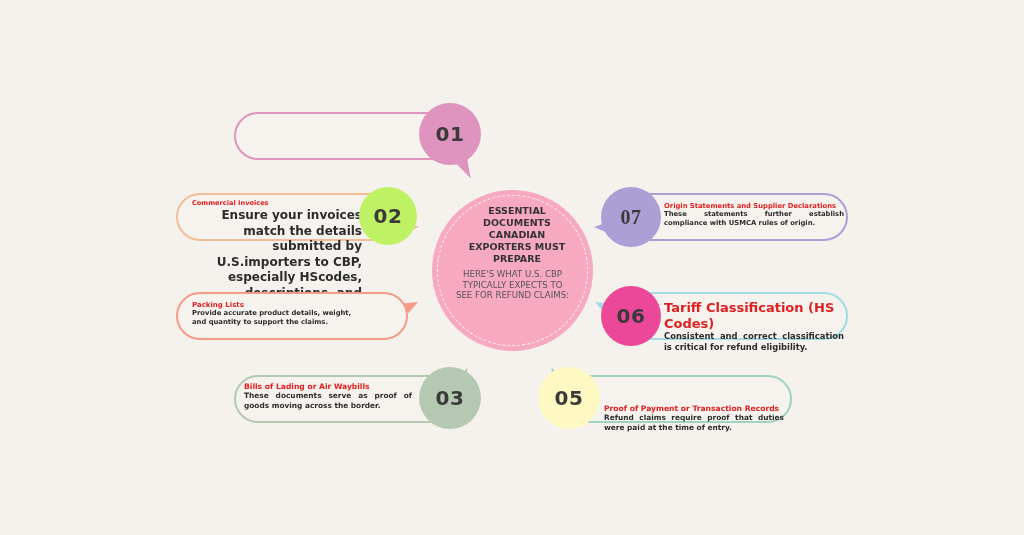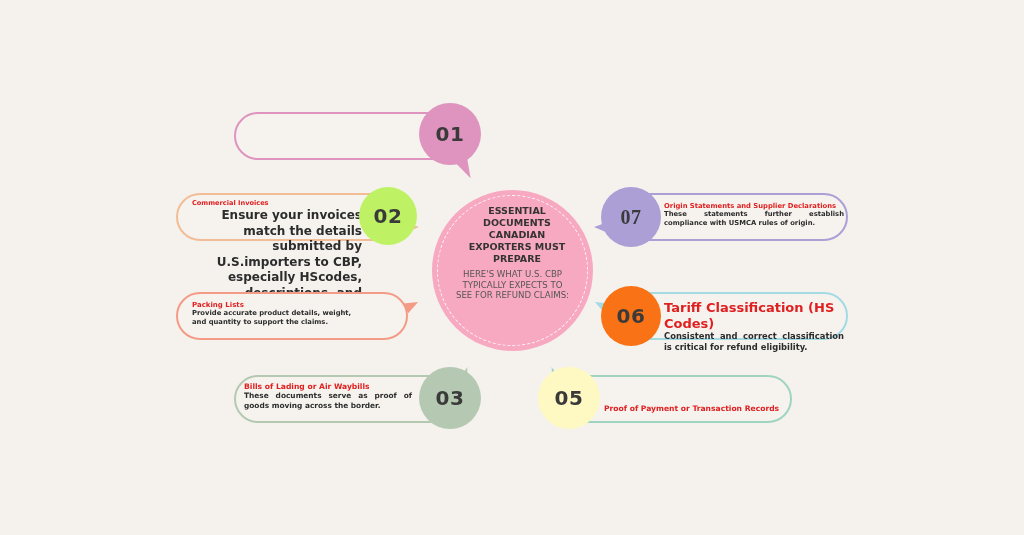--- a/index.html
+++ b/index.html
@@ -83,31 +83,32 @@
   <div class="card-text" style="left:244px; top:382px; width:168px;">
     <div class="card-title" style="font-size:7.6px;">Bills of Lading or Air Waybills</div>
     <div class="card-body" style="font-size:7.4px;">These documents serve as proof of goods moving across the border.</div>
   </div>
   <div class="tail" style="left:459px; top:367px; border-left:4px solid transparent; border-right:8px solid transparent; border-bottom:20px solid #b5c9b2; transform:rotate(25deg);"></div>
   <div class="badge" style="left:419px; top:367px; width:62px; height:62px; background:#b5c9b2;">03</div>
 
   <div class="card" style="left:560px; top:375px; width:232px; height:48px; border-color:#9fd5c0;"></div>
   <div class="card-text" style="left:604px; top:404px; width:180px;">
     <div class="card-title" style="font-size:7.6px;">Proof of Payment or Transaction Records</div>
+    <div class="card-body" style="font-size:7.4px;">Refund claims require proof that duties were paid at the time of entry.</div>
   </div>
   <div class="tail" style="left:548px; top:367px; border-left:8px solid transparent; border-right:4px solid transparent; border-bottom:20px solid #9fd5c0; transform:rotate(-25deg);"></div>
   <div class="badge" style="left:538px; top:367px; width:62px; height:62px; background:#fef9c3;">05</div>
 
   <div class="card" style="left:616px; top:292px; width:232px; height:48px; border-color:#a2dbe3;"></div>
   <div class="card-text" style="left:664px; top:300px; width:180px;">
     <div class="card-title" style="font-size:13px;">Tariff Classification (HS Codes)</div>
     <div class="card-body" style="font-size:8.4px;">Consistent and correct classification is critical for refund eligibility.</div>
   </div>
   <div class="tail" style="left:594px; top:300px; border-top:5px solid transparent; border-bottom:6px solid transparent; border-right:14px solid #a2dbe3; transform:rotate(25deg);"></div>
-  <div class="badge" style="left:601px; top:286px; width:60px; height:60px; background:#f97316;">06</div>
+  <div class="badge" style="left:601px; top:286px; width:60px; height:60px; background:#ec4899;">06</div>
 
   <div class="card" style="left:616px; top:193px; width:232px; height:48px; border-color:#ab9fd6;"></div>
   <div class="card-text" style="left:664px; top:202px; width:180px;">
     <div class="card-title" style="font-size:6.8px;">Origin Statements and Supplier Declarations</div>
     <div class="card-body" style="font-size:6.8px;">These statements further establish compliance with USMCA rules of origin.</div>
   </div>
   <div class="tail" style="left:594px; top:222px; border-top:5px solid transparent; border-bottom:6px solid transparent; border-right:14px solid #ab9fd6;"></div>
   <div class="badge" style="left:601px; top:187px; width:60px; height:60px; background:#ab9fd6;font-family:Liberation Serif, serif;">07</div>
 
   <div class="center">

